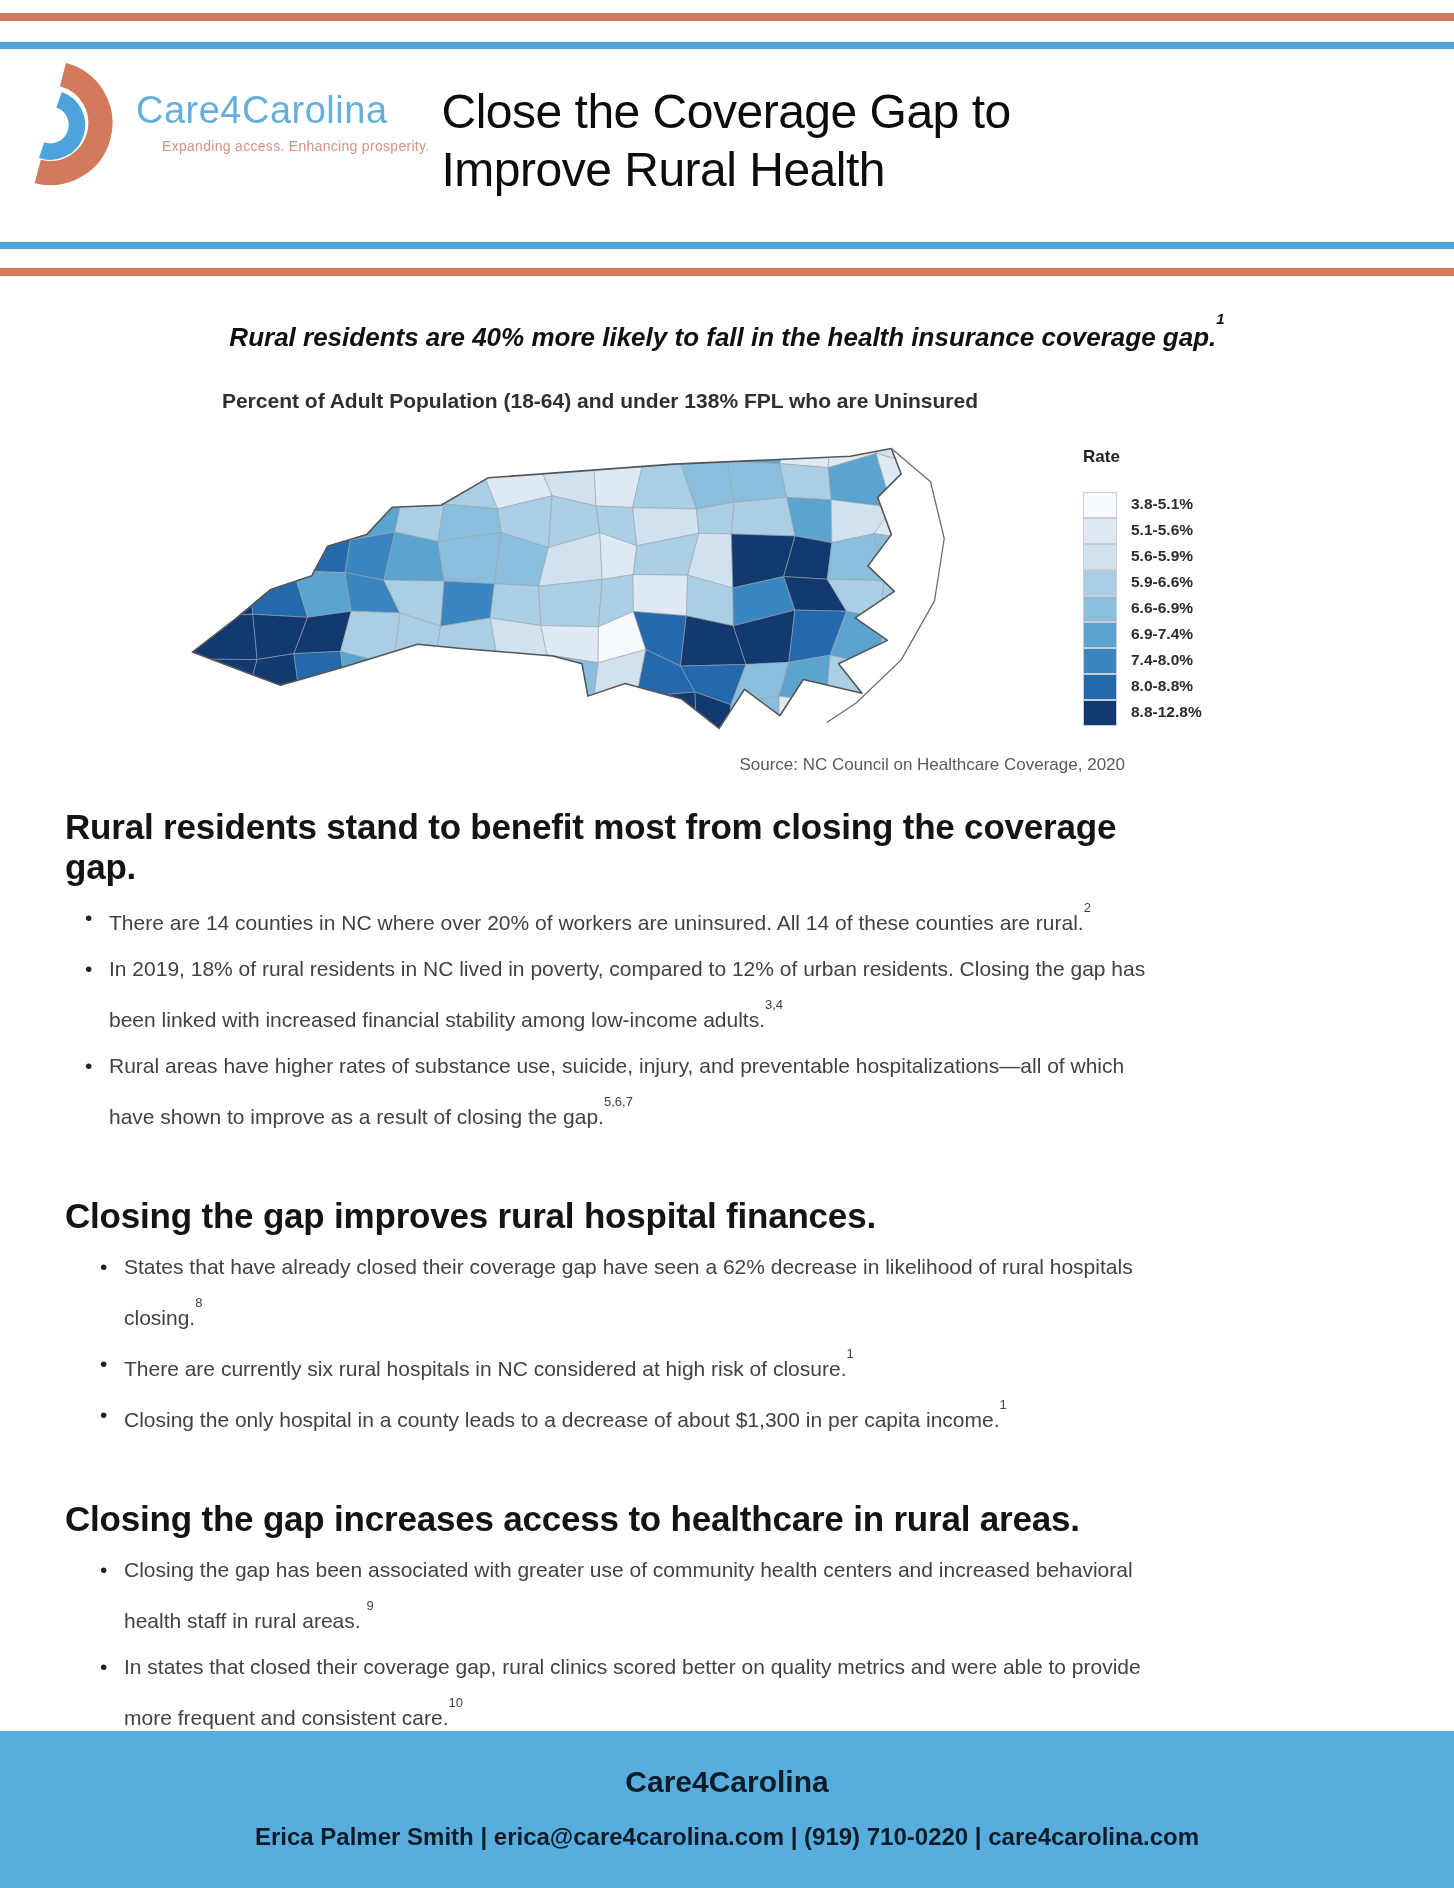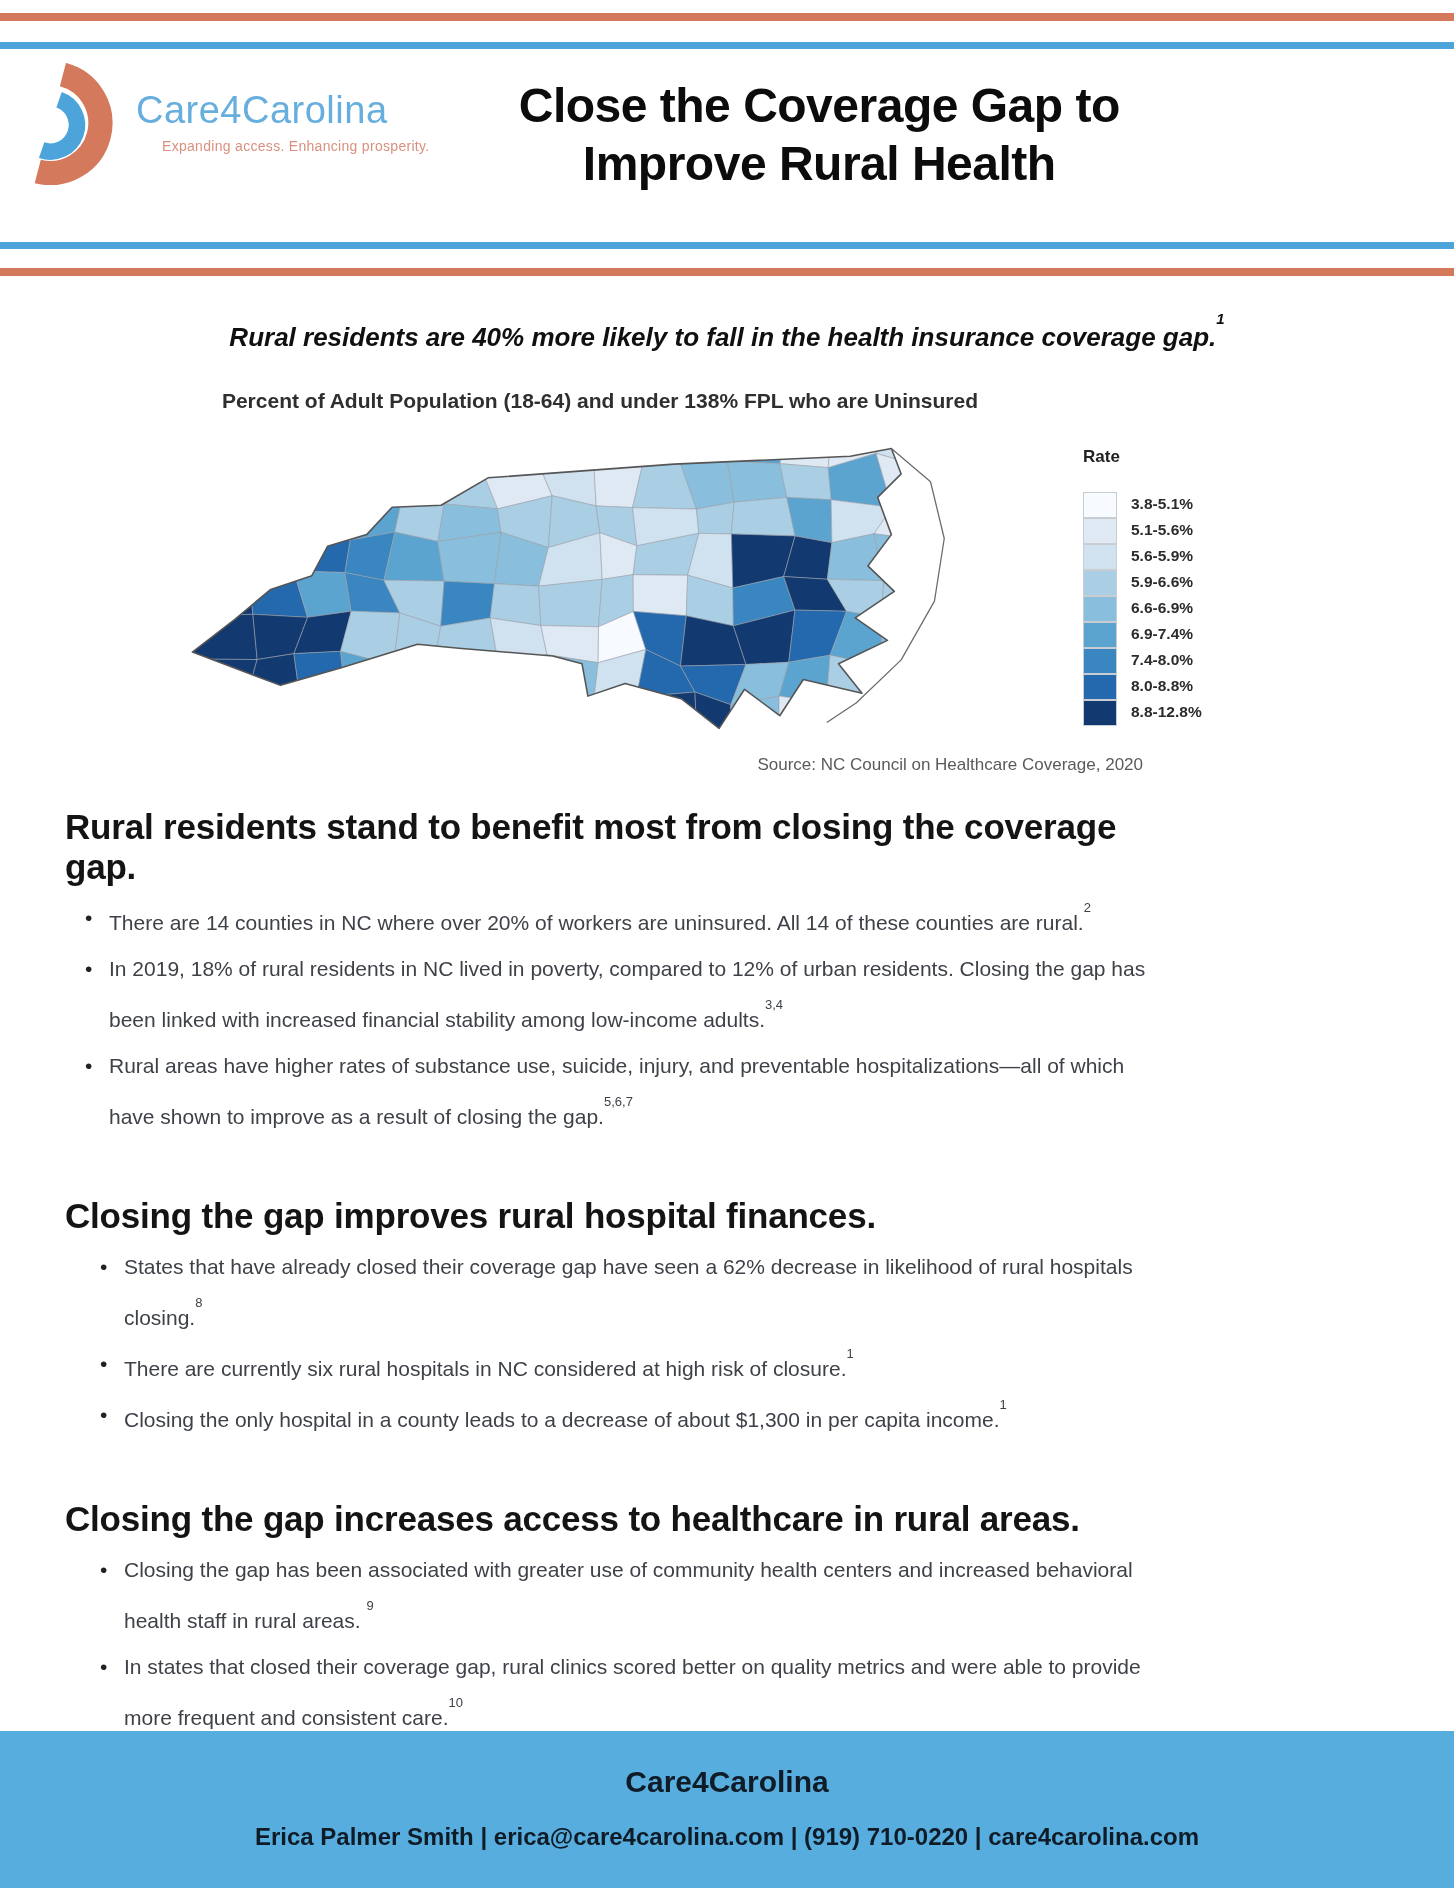--- a/index.html
+++ b/index.html
@@ -24,24 +24,24 @@
   header{
     display:flex;justify-content:space-between;align-items:flex-start;
     height:193px;box-sizing:border-box;padding:14px 0 0 30px;
   }
   .logo{display:flex;align-items:flex-start;}
   .logo-mark{width:92px;height:122px;flex:0 0 auto;}
   .logo-textblock{padding:26px 0 0 14px;}
   .logo-name{font-size:38px;font-weight:400;color:#66aedd;letter-spacing:0.5px;}
   .logo-tagline{font-size:14px;color:#d9907e;margin-top:6px;padding-left:26px;letter-spacing:0.3px;}
   h1{
-    margin:6px;flex:1;
+    margin:12px;flex:1;
     padding:8px 245px 0 0;
-    text-align:center;
-    font-size:48px;line-height:1.2;font-weight:700;color:#0c0c0c;
+    text-align:left;
+    font-size:48px;line-height:1.2;font-weight:400;color:#0c0c0c;
     letter-spacing:-0.5px;
   }
   h1 span{display:block;}
   
   .statement{
     margin:46px 70px 0 70px;
     text-align:center;
     font-size:26px;font-style:italic;font-weight:700;color:#101010;
   }
   .statement sup{font-size:15px;position:relative;top:-12px;font-style:italic;}
@@ -50,21 +50,21 @@
   .map-title{
     text-align:center;padding-right:180px;
     font-size:21px;font-weight:700;color:#2f2f2f;
   }
   .map-svg{position:absolute;left:100px;top:28px;width:930px;height:338px;}
   .legend{position:absolute;right:82px;top:58px;width:150px;}
   .legend-title{font-size:17px;font-weight:700;color:#222;margin-bottom:24px;}
   .legend-row{display:flex;align-items:center;height:26px;}
   .swatch{width:34px;height:26px;box-sizing:border-box;border:1px solid #c9cdd2;margin-bottom:-1px;flex:0 0 auto;}
   .legend-label{margin-left:14px;font-size:15.5px;font-weight:600;color:#2b2b2b;white-space:nowrap;}
-  .map-source{position:absolute;right:172px;bottom:4px;font-size:17px;color:#5a5a5a;}
+  .map-source{position:absolute;right:190px;bottom:4px;font-size:17px;color:#5a5a5a;}
   
   .section{margin-left:65px;width:1120px;}
   .s1{margin-top:28px;}
   .s2{margin-top:56px;}
   .s3{margin-top:56px;}
   .section h2{margin:0 0 8px 0;font-size:35px;font-weight:700;color:#141414;letter-spacing:-0.2px;}
   .bullet{display:flex;}
   .indent .bullet{padding-left:15px;}
   .dot{width:24px;padding-left:20px;font-size:21px;line-height:46px;color:#222;flex:0 0 auto;}
   .bullet p{margin:0;font-size:21px;line-height:46px;color:#3e4248;width:1040px;}

